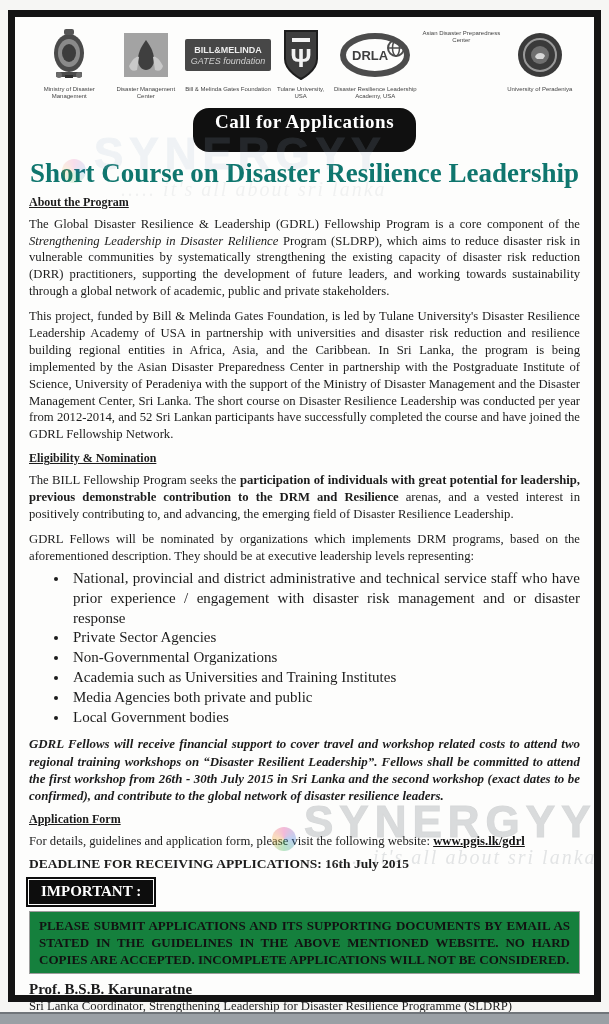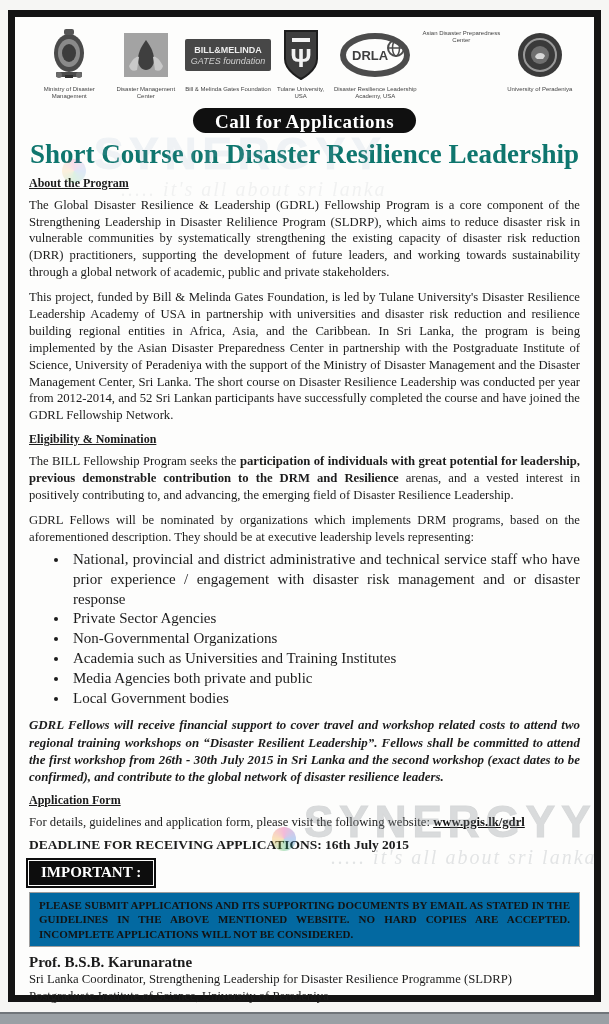--- a/index.html
+++ b/index.html
@@ -16,43 +16,43 @@
   
   .logo-row { display:flex; justify-content:space-between; align-items:flex-start;
               margin:4px 2px 2px 2px; }
   .logo-cell { display:flex; flex-direction:column; align-items:center; width:80px; }
   .logo-art { height:56px; display:flex; align-items:center; justify-content:center; }
   .logo-caption { font-size:6px; color:#444; margin-top:3px; text-align:center;
                   font-family:"Liberation Sans", sans-serif; line-height:1.2; }
 
   
   .pill { width:fit-content; margin:8px auto 6px auto; background:#101010; color:#fff;
-          font-size:19px; font-weight:bold; padding:3px 22px 0 22px; border-radius:16px;
+          font-size:19px; font-weight:bold; padding:3px 22px 19px 22px; border-radius:16px;
           letter-spacing:.5px; }
   .title { text-align:center; font-size:27px; font-weight:bold; line-height:1.12;
            color:#0f766e; }
   .subtitle { text-align:center; font-size:16.5px; font-weight:bold; color:#222;
               margin:2px 0 8px 0; letter-spacing:.2px; }
 
   
   .sec-h { font-size:12px; font-weight:bold; text-decoration:underline; margin:6px 0 6px 0; }
   p.body { font-size:12.7px; line-height:1.33; text-align:justify; margin-bottom:8px; }
-  .em { }
+  .em { font-style:italic; }
   .b  { font-weight:bold; }
   ul.bullets { margin:0 0 8px 40px; }
   ul.bullets li { font-size:15px; line-height:1.33; text-align:justify; padding-left:4px; }
   p.note { font-size:12.9px; font-weight:bold; font-style:italic; line-height:1.35;
            text-align:justify; margin-bottom:6px; }
   .weblink { font-weight:bold; text-decoration:underline; color:#111; }
   .deadline { font-size:13.5px; font-weight:bold; margin:2px 0 8px 0; }
   .important-label { width:fit-content; background:#0d0d0d; color:#fff; font-weight:bold;
                      font-size:15px; padding:3px 12px 4px 12px; margin-bottom:7px;
                      outline:2px solid #0d0d0d; outline-offset:1px; }
-  .important-box { background:#0369a1; border:1px solid #9c9c9c; padding:5px 9px;
-                   font-size:11px; font-weight:bold; text-align:justify; line-height:1.32;
+  .important-box { background:#15803d; border:1px solid #9c9c9c; padding:5px 9px;
+                   font-size:13px; font-weight:bold; text-align:justify; line-height:1.32;
                    color:#121212; margin-bottom:7px; }
   .sig-name { font-size:15px; font-weight:bold; margin-top:2px; }
   .sig-line { font-size:12.7px; line-height:1.3; }
 
   
   .wm { position:absolute; display:flex; align-items:center; gap:8px;
         pointer-events:none; z-index:9; }
   .wm-top { top:132px; left:62px; opacity:.14; }
   .wm-bottom { top:800px; left:272px; opacity:.30; }
   .wm-circle { width:24px; height:24px; border-radius:50%; margin-top:8px;

